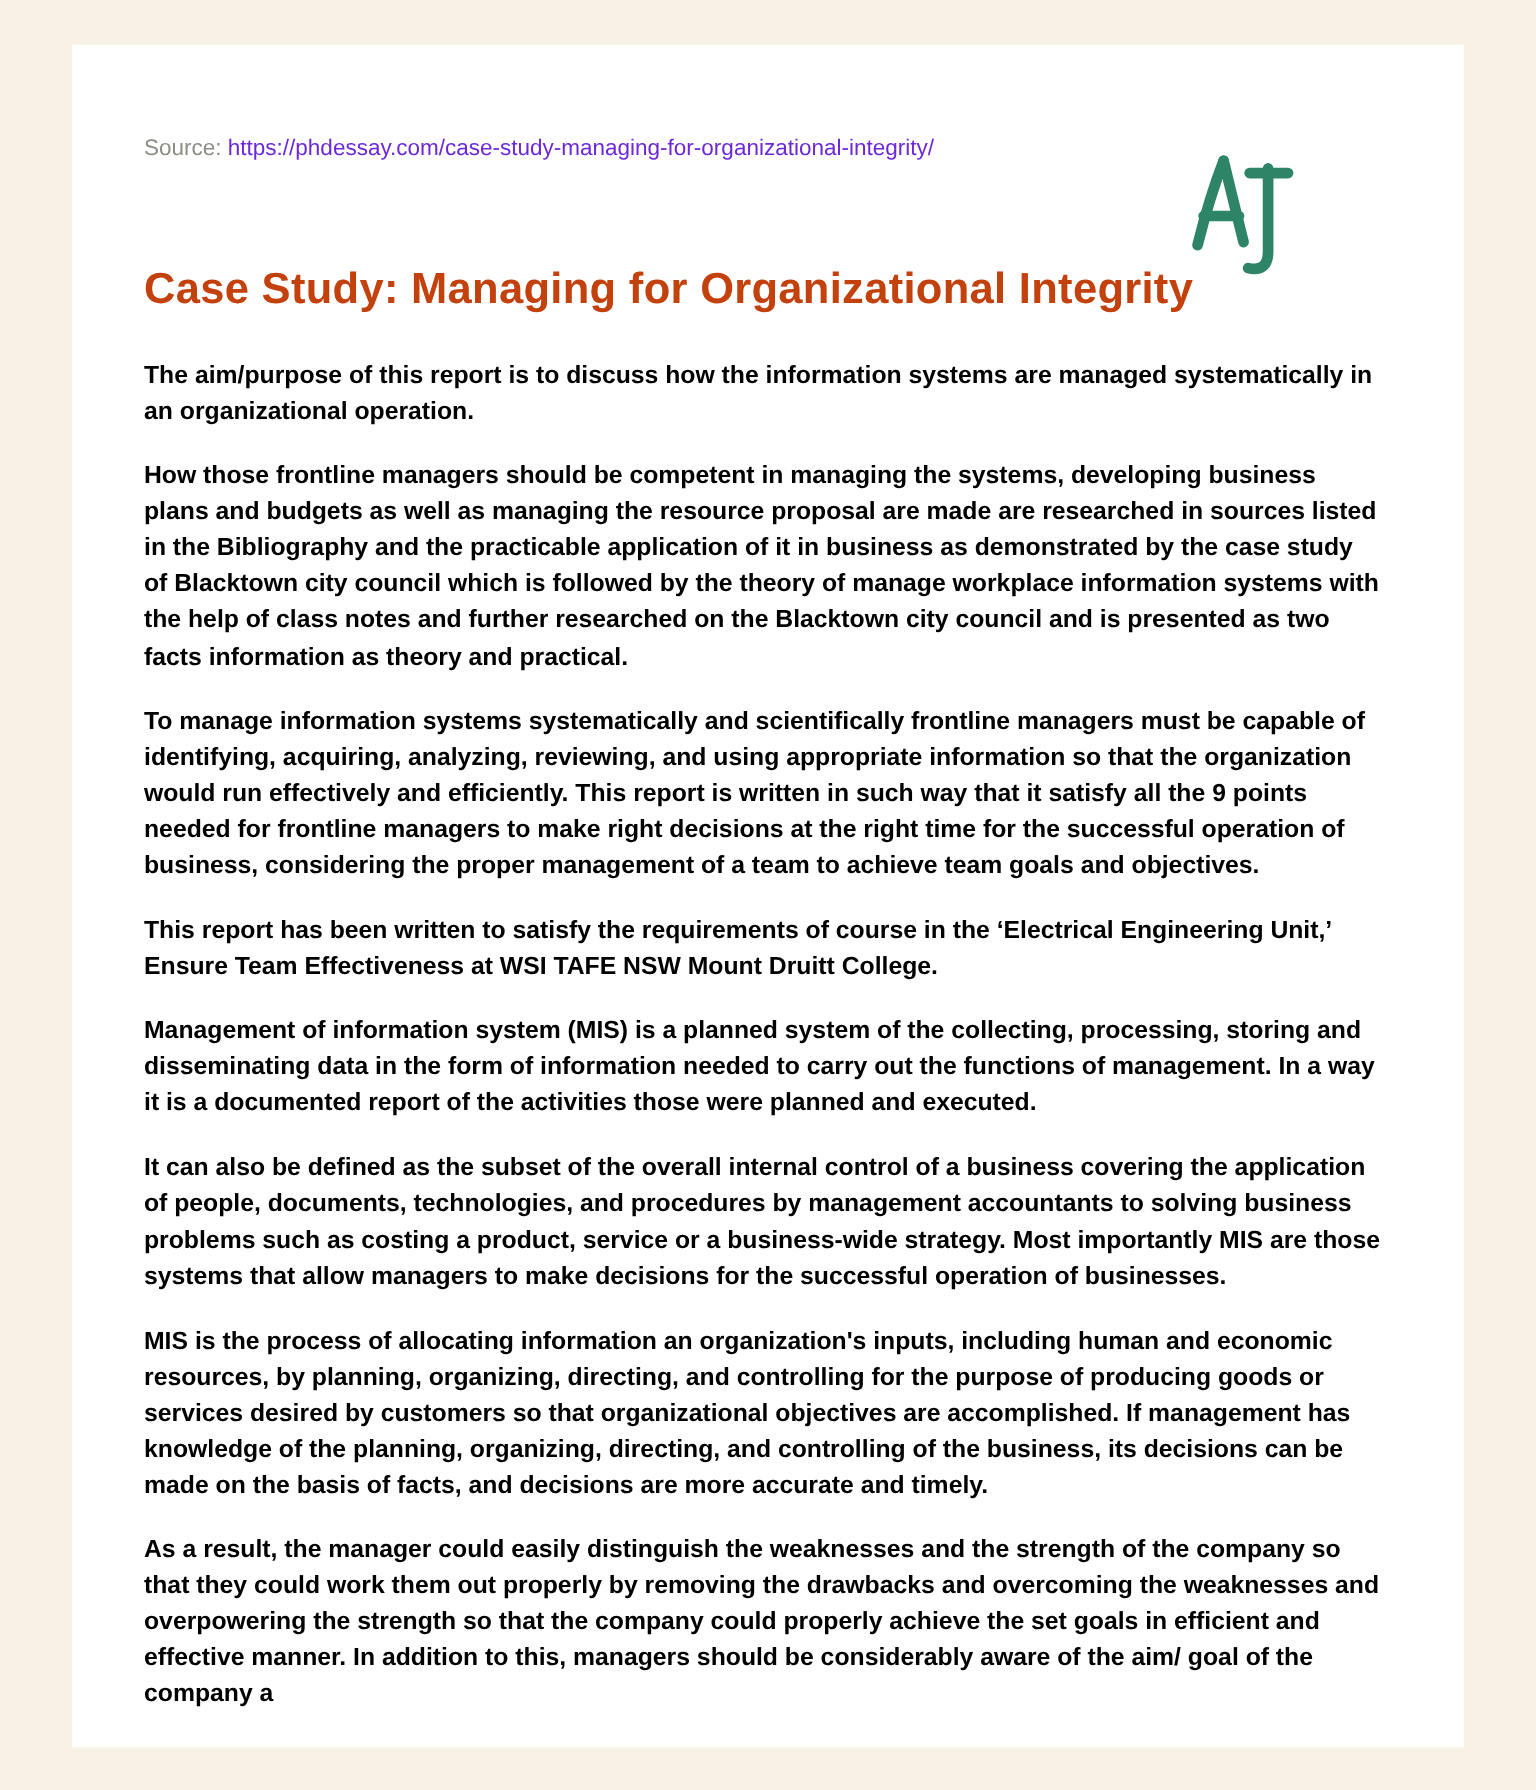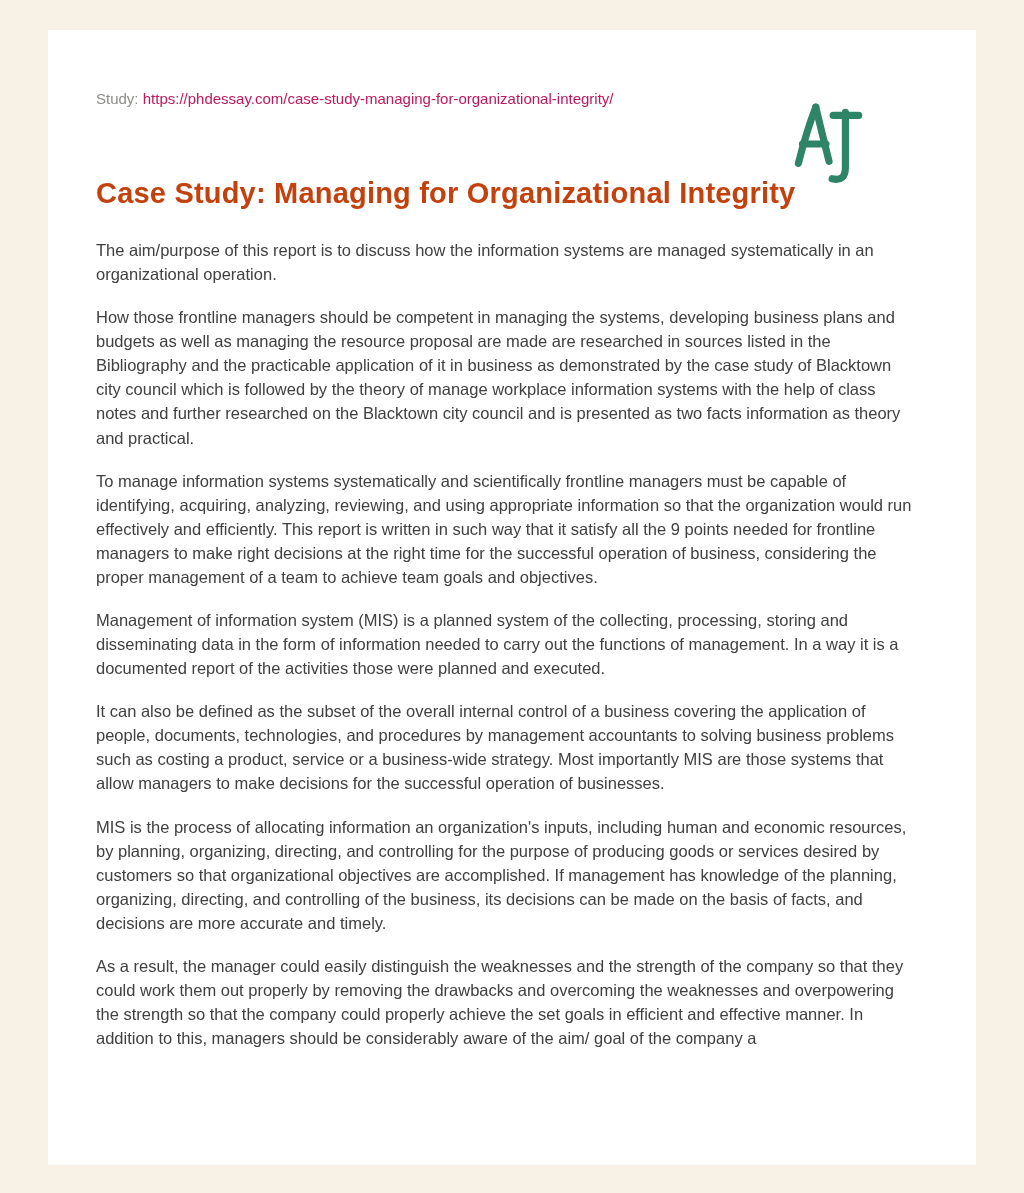--- a/index.html
+++ b/index.html
@@ -30,73 +30,75 @@
     color: #2b2b2b;
     letter-spacing: 0.2px;
     margin: 0 0 18px 0;
   }
   .source-line {
     font-size: 15px;
     color: #8d8d86;
     margin: 0 0 70px 0;
   }
   .source-line a {
-    color: #be185d;
+    color: #6d28d9;
     text-decoration: none;
   }
   .logo {
     position: absolute;
     top: 68px;
     right: 110px;
     width: 78px;
     height: 92px;
   }
   .title {
     font-size: 29px;
     font-weight: bold;
     color: #c2410c;
     margin: 0 0 28px 0;
     letter-spacing: 0.2px;
   }
   .body-text p {
     font-size: 16.5px;
     line-height: 1.46;
-    color: #404040;
+    color: #000000;
     margin: 0 0 19px 0;
     max-width: 828px;
+    font-weight: bold;
   }
 </style>
 </head>
 <body>
 
 <div class="page">
   <div class="card">
 
 
     <p class="source-line">
-      <span>Study:</span>
+      <span>Source:</span>
       <a href="#">https://phdessay.com/case-study-managing-for-organizational-integrity/</a>
     </p>
 
     <svg class="logo" viewBox="0 0 70 90" aria-hidden="true">
       <g fill="none" stroke="#2e8467" stroke-width="7" stroke-linecap="round">
         <path d="M7,64 Q15,32 24,9"></path>
         <path d="M24,9 Q30,34 37,62"></path>
         <path d="M11,45 L34,45"></path>
         <path d="M53,14 L53,68 Q53,82 40,79"></path>
         <path d="M41,17 L66,17"></path>
       </g>
     </svg>
 
     <h2 class="title">Case Study: Managing for Organizational Integrity</h2>
 
     <div class="body-text">
       <p>The aim/purpose of this report is to discuss how the information systems are managed systematically in an organizational operation.</p>
       <p>How those frontline managers should be competent in managing the systems, developing business plans and budgets as well as managing the resource proposal are made are researched in sources listed in the Bibliography and the practicable application of it in business as demonstrated by the case study of Blacktown city council which is followed by the theory of manage workplace information systems with the help of class notes and further researched on the Blacktown city council and is presented as two facts information as theory and practical.</p>
       <p>To manage information systems systematically and scientifically frontline managers must be capable of identifying, acquiring, analyzing, reviewing, and using appropriate information so that the organization would run effectively and efficiently. This report is written in such way that it satisfy all the 9 points needed for frontline managers to make right decisions at the right time for the successful operation of business, considering the proper management of a team to achieve team goals and objectives.</p>
+      <p>This report has been written to satisfy the requirements of course in the ‘Electrical Engineering Unit,’ Ensure Team Effectiveness at WSI TAFE NSW Mount Druitt College.</p>
       <p>Management of information system (MIS) is a planned system of the collecting, processing, storing and disseminating data in the form of information needed to carry out the functions of management. In a way it is a documented report of the activities those were planned and executed.</p>
       <p>It can also be defined as the subset of the overall internal control of a business covering the application of people, documents, technologies, and procedures by management accountants to solving business problems such as costing a product, service or a business-wide strategy. Most importantly MIS are those systems that allow managers to make decisions for the successful operation of businesses.</p>
       <p>MIS is the process of allocating information an organization's inputs, including human and economic resources, by planning, organizing, directing, and controlling for the purpose of producing goods or services desired by customers so that organizational objectives are accomplished. If management has knowledge of the planning, organizing, directing, and controlling of the business, its decisions can be made on the basis of facts, and decisions are more accurate and timely.</p>
       <p>As a result, the manager could easily distinguish the weaknesses and the strength of the company so that they could work them out properly by removing the drawbacks and overcoming the weaknesses and overpowering the strength so that the company could properly achieve the set goals in efficient and effective manner. In addition to this, managers should be considerably aware of the aim/ goal of the company a</p>
     </div>
 
   </div>
 </div>
 
 </body></html>

